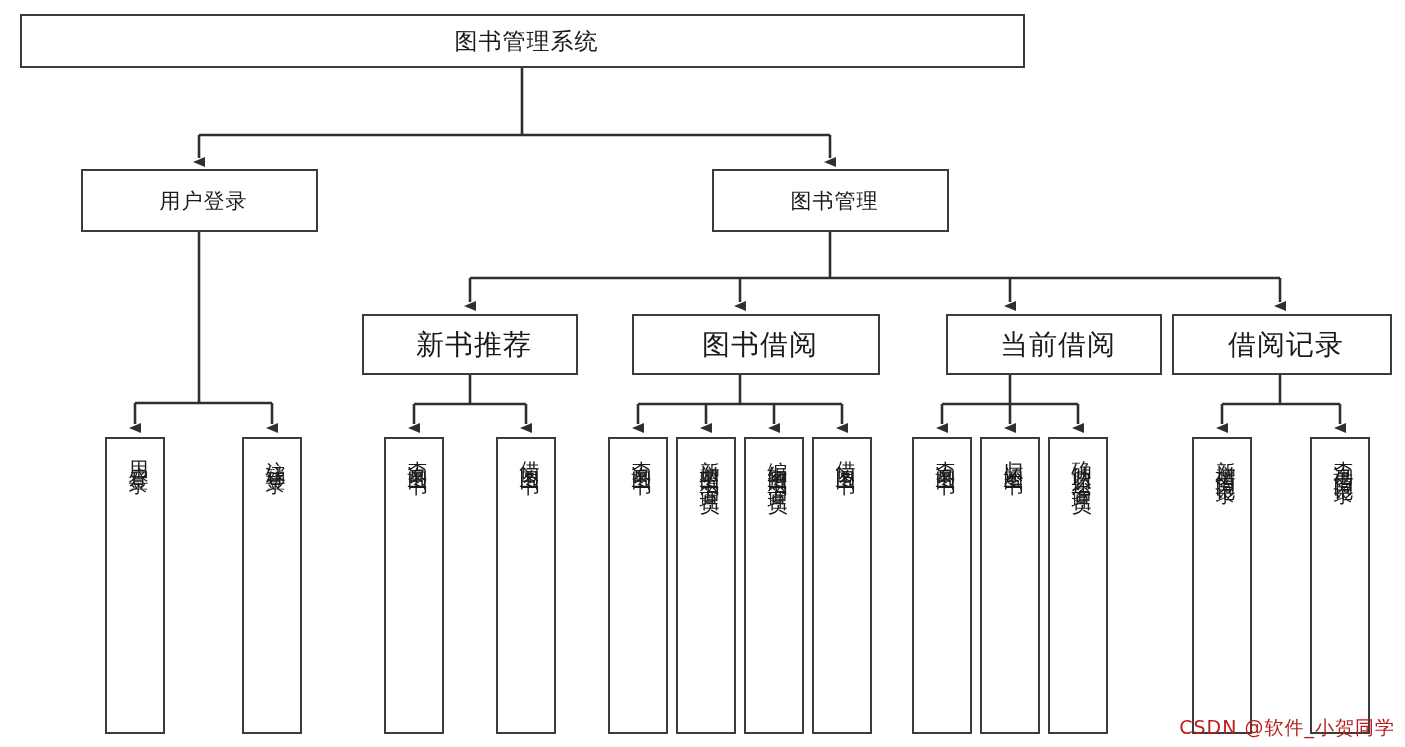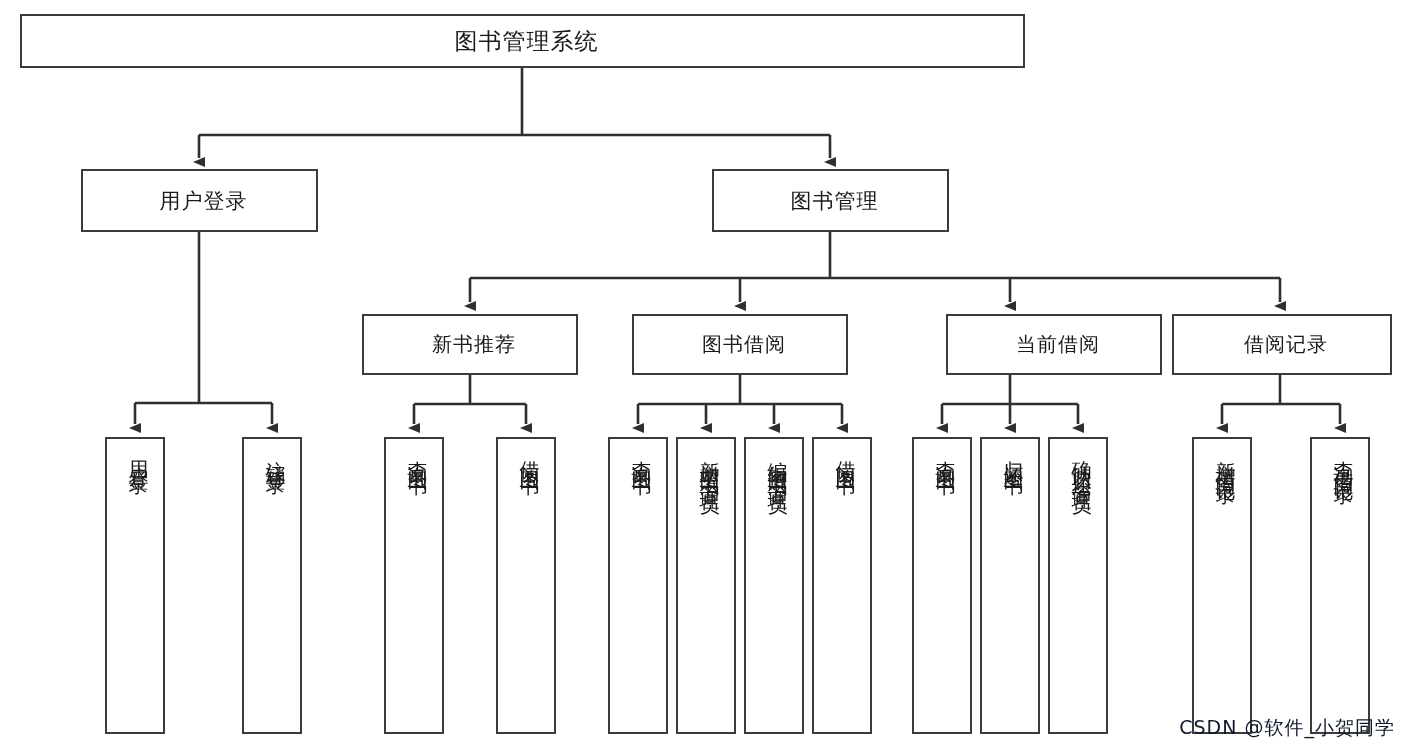--- a/index.html
+++ b/index.html
@@ -38,21 +38,21 @@
     z-index: 2;
     padding-left: 8px;
   }
   .node.root {
     font-size: 23px;
   }
   .node.lvl2 {
     font-size: 21px;
   }
   .node.lvl3 {
-    font-size: 20px;
+    font-size: 28px;
     text-align: center;
   }
   .node.leaf {
     font-size: 20px;
     align-items: flex-start;
     justify-content: center;
     padding-top: 6px;
   }
   .vlabel {
     writing-mode: vertical-rl;
@@ -65,21 +65,21 @@
   }
   .hlabel {
     white-space: nowrap;
     letter-spacing: 1px;
   }
   #watermark {
     position: absolute;
     right: 10px;
     bottom: 6px;
     font-size: 19px;
-    color: #0f172a;
+    color: #b91c1c;
     letter-spacing: 1px;
     white-space: nowrap;
     z-index: 5;
   }
 </style>
 </head>
 <body>
 
 <div id="diagram">
 
@@ -140,21 +140,21 @@
   <div class="node lvl2" style="left:81px; top:169px; width:237px; height:63px;">
     <span class="hlabel">用户登录</span>
   </div>
   <div class="node lvl2" style="left:712px; top:169px; width:237px; height:63px;align-items:center;">
     <span class="hlabel">图书管理</span>
   </div>
 
   <div class="node lvl3" style="left:362px; top:314px; width:216px; height:61px;">
     <span class="hlabel">新书推荐</span>
   </div>
-  <div class="node lvl3" style="left:632px; top:314px; width:216px; height:61px;">
+  <div class="node lvl3" style="left:632px; top:314px; width:248px; height:61px;">
     <span class="hlabel">图书借阅</span>
   </div>
   <div class="node lvl3" style="left:902px; top:314px; width:216px; height:61px;margin-left:44px;">
     <span class="hlabel">当前借阅</span>
   </div>
   <div class="node lvl3" style="left:1172px; top:314px; width:220px; height:61px;">
     <span class="hlabel">借阅记录</span>
   </div>
 
   <div class="node leaf" style="left:105px; top:437px; width:60px; height:297px;">

